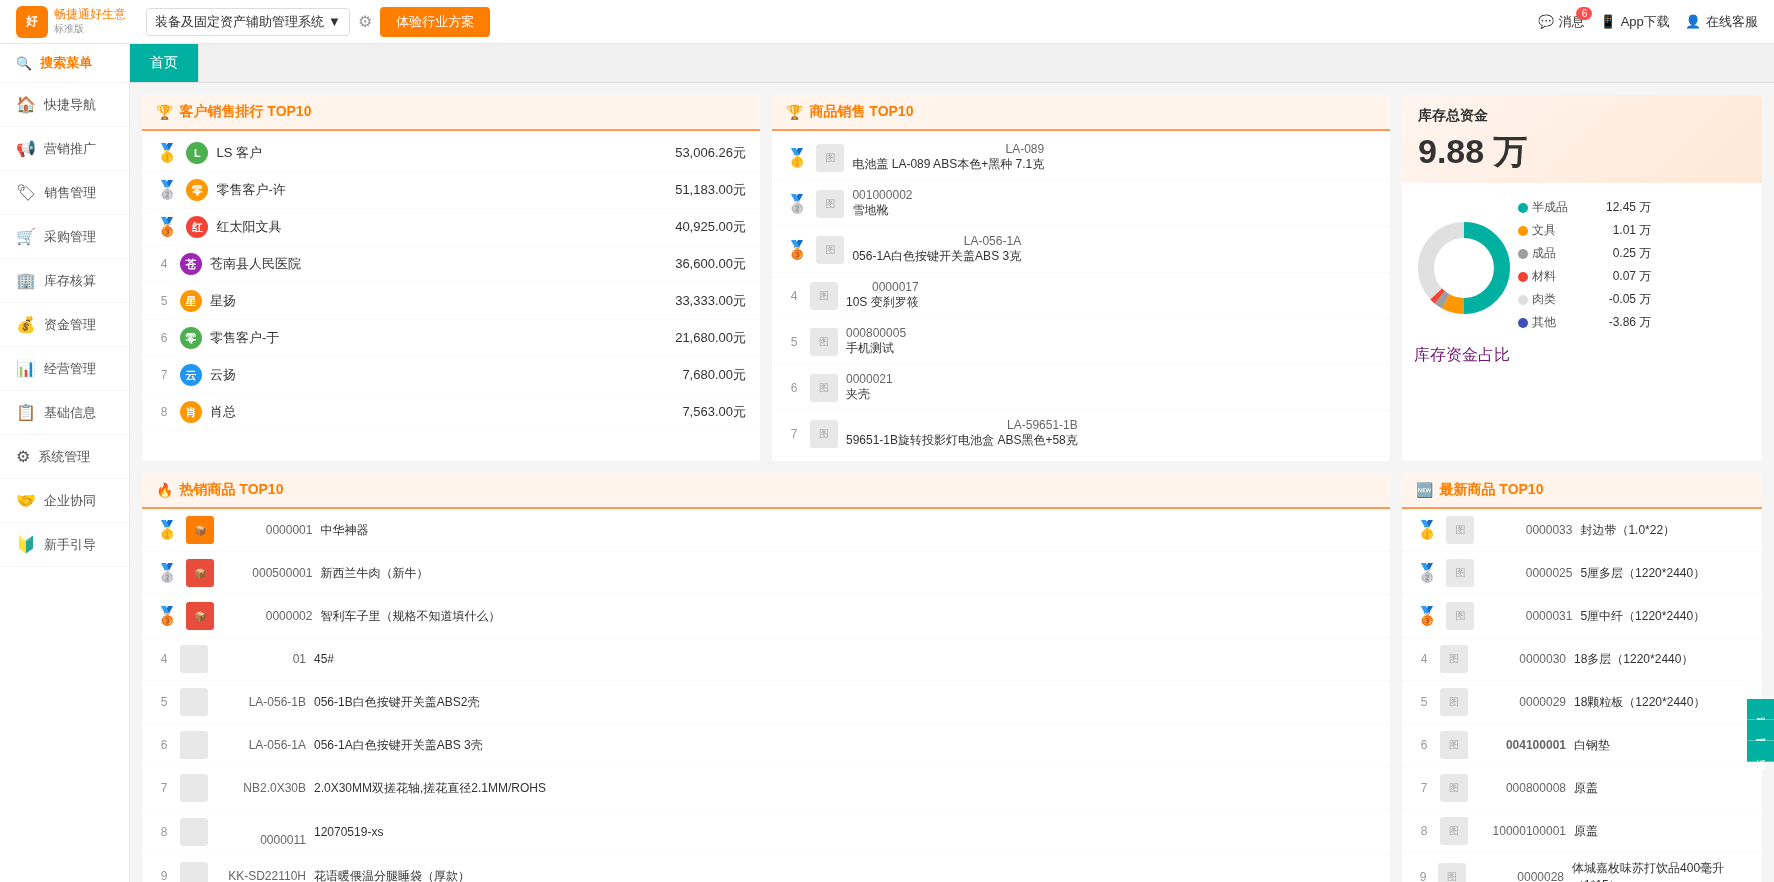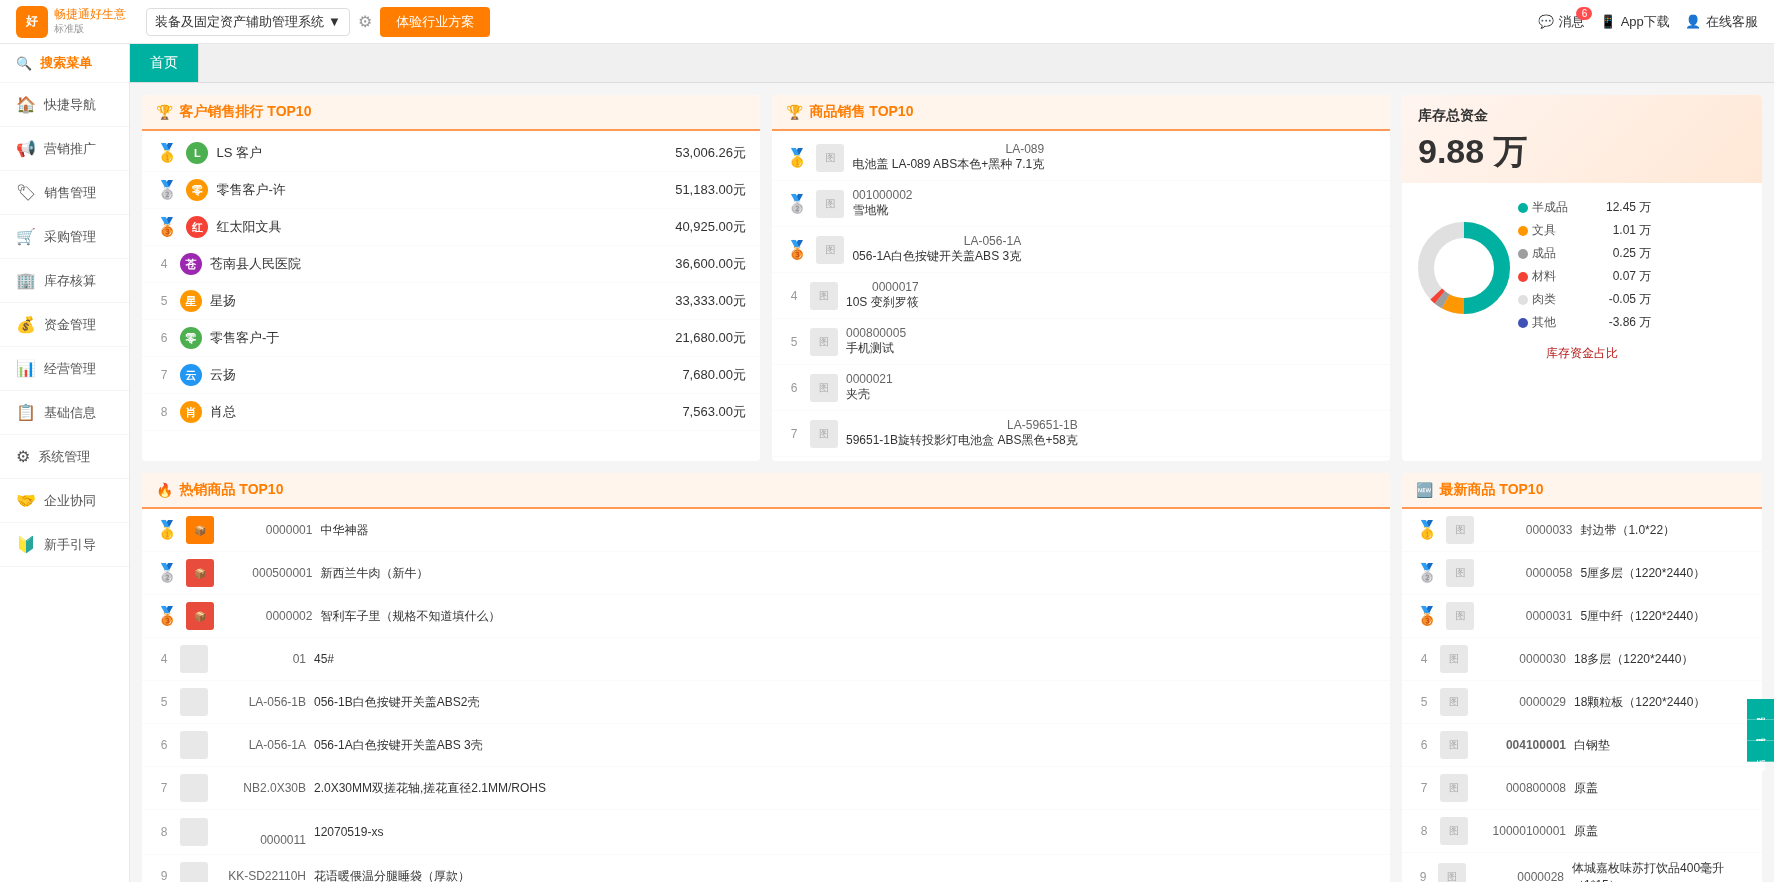--- a/index.html
+++ b/index.html
@@ -474,21 +474,21 @@
   </div>
               <div class="legend-item">
     <div style="display:flex;align-items:center;gap:4px;">
       <div class="legend-dot" style="background:#3F51B5"></div>
       <span class="legend-label">其他</span>
     </div>
     <span class="legend-val">-3.86 万</span>
   </div>
             </div>
         </div>
-        <div style="font-size:12px; color:#b91c1c; margin-top:8px; text-align:center;">库存资金占比</div>
+        <div style="font-size:16px; color:#701a75; margin-top:8px; ">库存资金占比</div>
       </div>
     </div>
 
     <div class="panel" style="grid-column:1/3;">
       <div class="panel-header-orange">
         <span>🔥</span>
         <span>热销商品 TOP10</span>
       </div>
       <div id="hot-products-list">
       <div class="rank-item">
@@ -574,21 +574,21 @@
       <div id="newest-products-list">
       <div class="rank-item">
     <span style="font-size:18px;">🥇</span>
     <div class="product-img" style="background:#e8e8e8; color:#aaa; font-size:10px;">图</div>
     <span class="product-code" style="min-width:90px;">0000033</span>
     <span class="product-name">封边带（1.0*22）</span>
   </div>
           <div class="rank-item">
     <span style="font-size:18px;">🥈</span>
     <div class="product-img" style="background:#e8e8e8; color:#aaa; font-size:10px;">图</div>
-    <span class="product-code" style="min-width:90px;">0000058</span>
+    <span class="product-code" style="min-width:90px;">0000025</span>
     <span class="product-name">5厘多层（1220*2440）</span>
   </div>
           <div class="rank-item">
     <span style="font-size:18px;">🥉</span>
     <div class="product-img" style="background:#e8e8e8; color:#aaa; font-size:10px;">图</div>
     <span class="product-code" style="min-width:90px;">0000031</span>
     <span class="product-name">5厘中纤（1220*2440）</span>
   </div>
           <div class="rank-item">
     <span class="rank-num">4</span>

